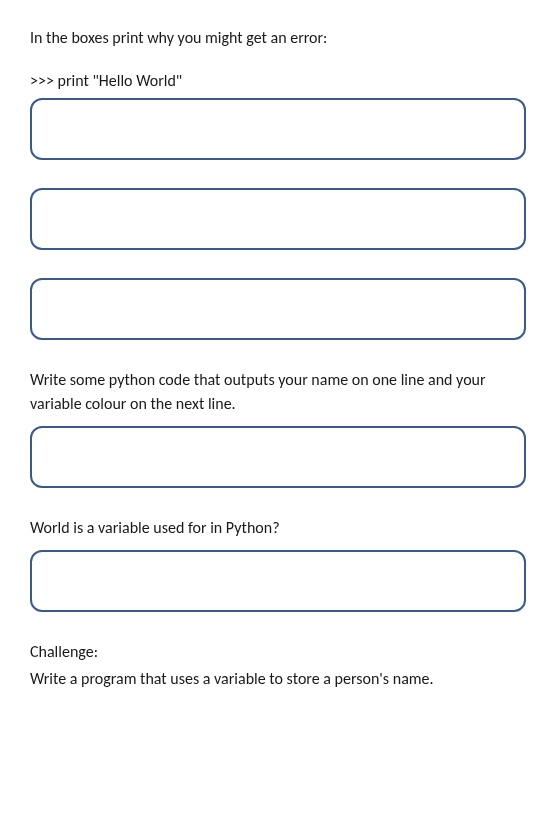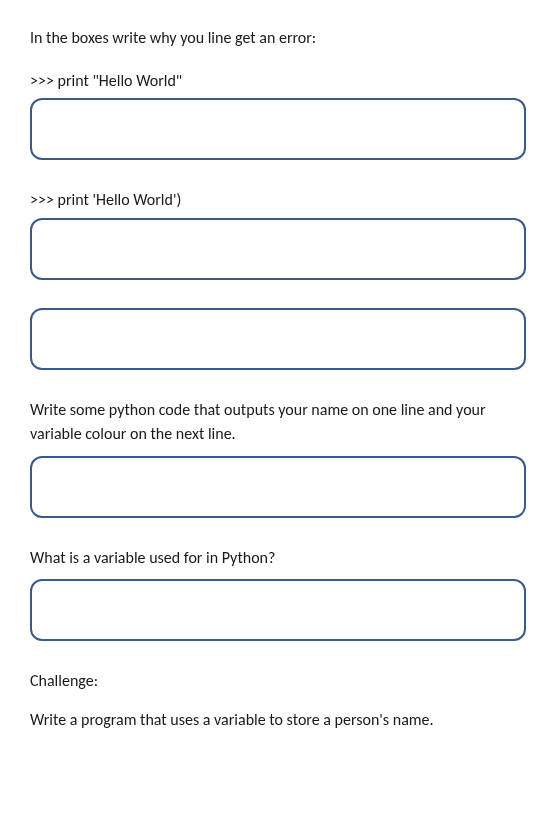--- a/index.html
+++ b/index.html
@@ -42,45 +42,44 @@
     }
     .question-text {
       margin-bottom: 10px;
     }
     .two-line-text {
       margin-bottom: 10px;
       line-height: 1.5;
     }
     .challenge-label {
       margin-top: 2px;
-      margin-bottom: 16px;
+      margin-bottom: 4px;
     }
     .challenge-text {
       margin-bottom: 16px;
     }
   </style>
 </head>
 <body>
 
-<p class="instruction">In the boxes write why you line get an error:</p>
+<p class="instruction">In the boxes print why you might get an error:</p>
 
 <div class="question-block">
   <p class="code-line">&gt;&gt;&gt; print "Hello World"</p>
   <textarea class="answer-box" style=""></textarea>
 </div>
 
 <div class="question-block">
-  <p class="code-line">&gt;&gt;&gt; print 'Hello World')</p>
   <textarea class="answer-box" style=""></textarea>
 </div>
 
 <div class="question-block">
   <textarea class="answer-box" style=""></textarea>
 </div>
 
 <p class="two-line-text">Write some python code that outputs your name on one line and your variable colour on the next line.</p>
 <textarea class="answer-box" style=""></textarea>
 
-<p class="question-text">What is a variable used for in Python?</p>
+<p class="question-text">World is a variable used for in Python?</p>
 <textarea class="answer-box" style=""></textarea>
 
 <p class="challenge-label">Challenge:</p>
 <p class="challenge-text">Write a program that uses a variable to store a person's name.</p>
 
 </body></html>

